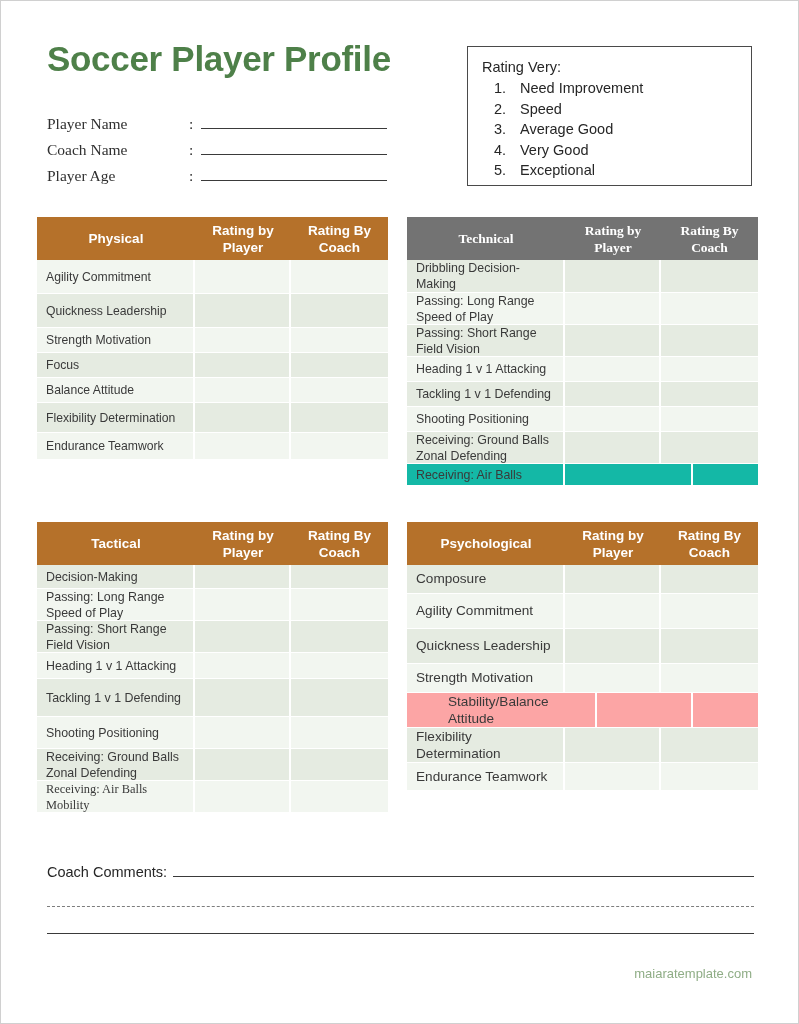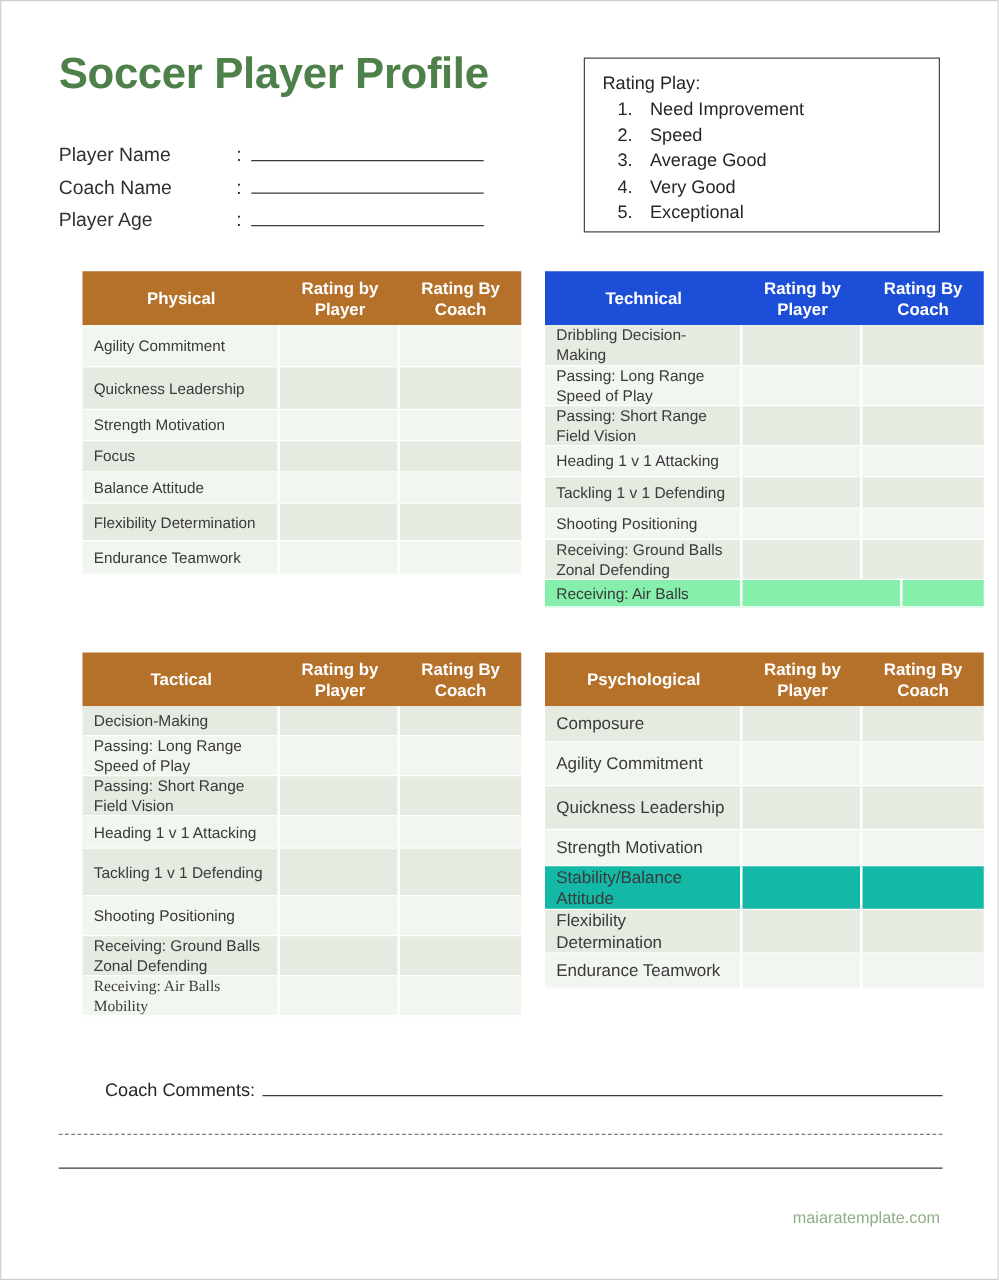--- a/index.html
+++ b/index.html
@@ -36,20 +36,21 @@
     left: 46px;
     top: 112px;
     width: 340px;
   }
   .field-row {
     display: flex;
     align-items: baseline;
     height: 26px;
     font-size: 15.5px;
     color: #303030;
+    font-family: Liberation Serif, serif;
   }
   .field-label {
     width: 142px;
     flex: 0 0 142px;
     white-space: nowrap;
   }
   .field-colon {
     width: 12px;
     flex: 0 0 12px;
   }
@@ -84,21 +85,20 @@
   }
   .rating-num {
     width: 26px;
     flex: 0 0 26px;
   }
 
   
   .tbl {
     position: absolute;
     width: 351px;
-    margin-left: 29px;
   }
   .tbl.left  { left: 36px; }
   .tbl.right { left: 406px; }
   .tbl.rowA  { top: 216px; }
   .tbl.rowB  { top: 521px; }
 
   .thead {
     display: flex;
     background: #b5712a;
     height: 43px;
@@ -157,21 +157,21 @@
     left: 46px;
     top: 862px;
     width: 707px;
   }
   .comments-first {
     display: flex;
     align-items: baseline;
     font-size: 14.5px;
     color: #262626;
   }
-  .comments-label { white-space: nowrap; flex: 0 0 auto; margin-left: 37px; }
+  .comments-label { white-space: nowrap; flex: 0 0 auto; }
   .comments-rule {
     flex: 1 1 auto;
     border-bottom: 1.4px solid #3a3a3a;
     height: 14px;
     margin-left: 6px;
   }
   .comment-line {
     width: 100%;
     border-bottom: 1.4px solid #3a3a3a;
     height: 27px;
@@ -205,21 +205,21 @@
       <span class="field-line"></span>
     </div>
     <div class="field-row">
       <span class="field-label">Player Age</span>
       <span class="field-colon">:</span>
       <span class="field-line"></span>
     </div>
   </div>
 
   <div class="rating-box">
-    <div class="rating-title">Rating Play:</div>
+    <div class="rating-title">Rating Very:</div>
     <div class="rating-item">
       <span class="rating-num">1.</span>
       <span>Need Improvement</span>
     </div>
     <div class="rating-item">
       <span class="rating-num">2.</span>
       <span>Speed</span>
     </div>
     <div class="rating-item">
       <span class="rating-num">3.</span>
@@ -271,21 +271,21 @@
         <div class="td rate"></div>
         <div class="td rate"></div>
       </div>
       <div class="trow even" style="height: 27px; background: rgb(242, 246, 240);">
         <div class="td cat">Endurance Teamwork</div>
         <div class="td rate"></div>
         <div class="td rate"></div>
       </div>
     </div>
   <div class="tbl right rowA fs-md">
-      <div class="thead" style="background: #1d4ed8;">
+      <div class="thead" style="background: #737373; font-family: Liberation Serif, serif;">
         <div class="th cat">Technical</div>
         <div class="th rate">Rating by Player</div>
         <div class="th rate">Rating By Coach</div>
       </div>
       <div class="trow odd" style="height: 33px; background: rgb(229, 235, 225);">
         <div class="td cat">Dribbling Decision-Making</div>
         <div class="td rate"></div>
         <div class="td rate"></div>
       </div>
       <div class="trow even" style="height: 32px; background: rgb(242, 246, 240);">
@@ -311,21 +311,21 @@
       <div class="trow even" style="height: 25px; background: rgb(242, 246, 240);">
         <div class="td cat">Shooting Positioning</div>
         <div class="td rate"></div>
         <div class="td rate"></div>
       </div>
       <div class="trow odd" style="height: 32px; background: rgb(229, 235, 225);">
         <div class="td cat">Receiving: Ground Balls Zonal Defending</div>
         <div class="td rate"></div>
         <div class="td rate"></div>
       </div>
-      <div class="trow even" style="height: 22px; background: #86efac; gap: 32px;">
+      <div class="trow even" style="height: 22px; background: #14b8a6; gap: 32px;">
         <div class="td cat">Receiving: Air Balls</div>
         <div class="td rate"></div>
         <div class="td rate"></div>
       </div>
     </div>
   <div class="tbl left  rowB fs-md">
       <div class="thead" style="background: rgb(181, 113, 42);">
         <div class="th cat">Tactical</div>
         <div class="th rate">Rating by Player</div>
         <div class="th rate">Rating By Coach</div>
@@ -390,21 +390,21 @@
       <div class="trow odd" style="height: 35px; background: rgb(229, 235, 225);">
         <div class="td cat">Quickness Leadership</div>
         <div class="td rate"></div>
         <div class="td rate"></div>
       </div>
       <div class="trow even" style="height: 29px; background: rgb(242, 246, 240);">
         <div class="td cat">Strength Motivation</div>
         <div class="td rate"></div>
         <div class="td rate"></div>
       </div>
-      <div class="trow even" style="height: 35px; background: #14b8a6;">
+      <div class="trow even" style="height: 35px; background: #fca5a5; padding-left: 32px;">
         <div class="td cat">Stability/Balance Attitude</div>
         <div class="td rate"></div>
         <div class="td rate"></div>
       </div>
       <div class="trow odd" style="height: 35px; background: rgb(229, 235, 225);">
         <div class="td cat">Flexibility Determination</div>
         <div class="td rate"></div>
         <div class="td rate"></div>
       </div>
       <div class="trow even" style="height: 28px; background: rgb(242, 246, 240);">

